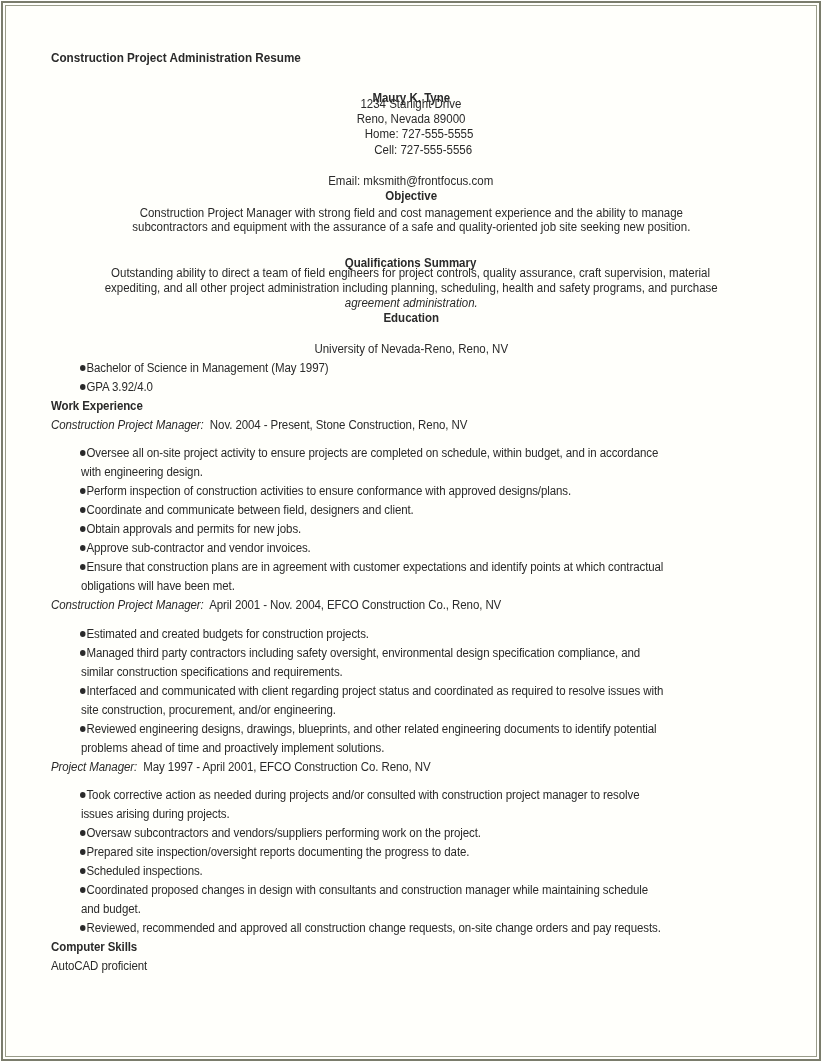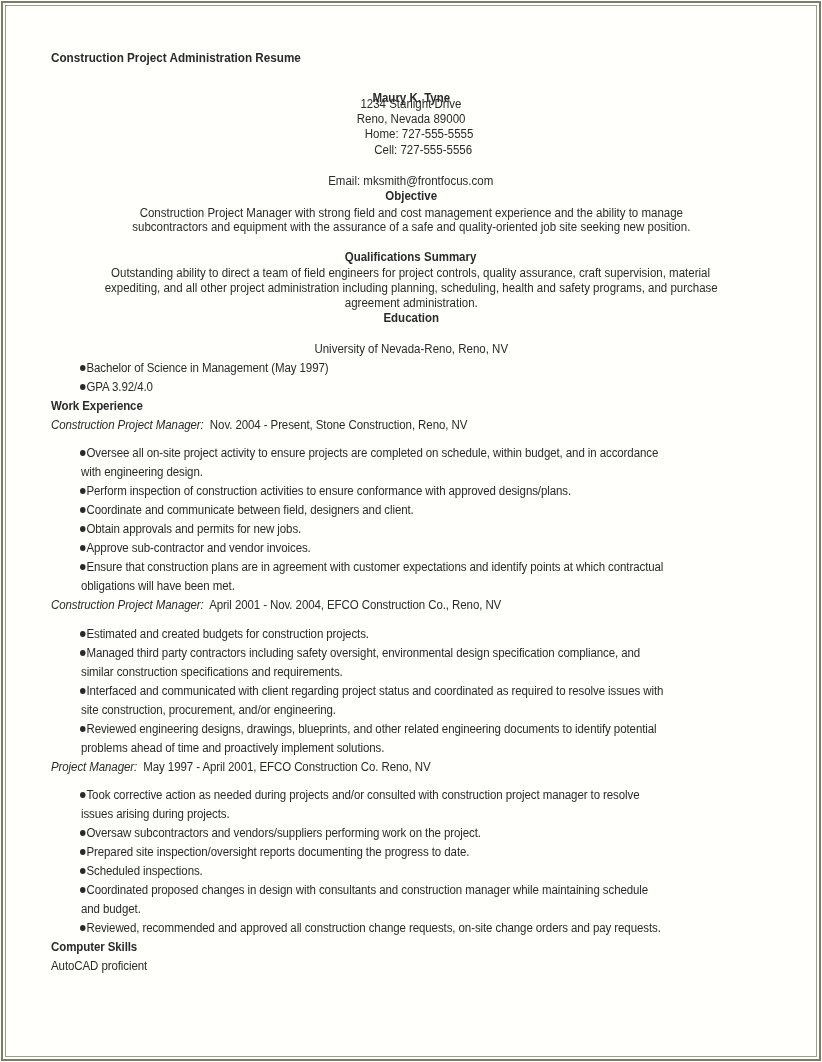--- a/index.html
+++ b/index.html
@@ -38,24 +38,24 @@
   <div class="center" style="top:97px;"><span>1234 Starlight Drive</span></div>
   <div class="center" style="top:112px;"><span>Reno, Nevada 89000</span></div>
   <div class="center" style="top:127px;padding-left:8px;"><span>Home: 727-555-5555</span></div>
   <div class="center" style="top:143px;margin-left:12px;"><span>Cell: 727-555-5556</span></div>
   <div class="center" style="top:174px;"><span>Email: mksmith@frontfocus.com</span></div>
 
   <div class="center bold" style="top:189px;"><span>Objective</span></div>
   <div class="center" style="top:206px;"><span>Construction Project Manager with strong field and cost management experience and the ability to manage</span></div>
   <div class="center" style="top:220px;"><span>subcontractors and equipment with the assurance of a safe and quality-oriented job site seeking new position.</span></div>
 
-  <div class="center bold" style="top:250px;text-decoration:underline;"><span>Qualifications Summary</span></div>
+  <div class="center bold" style="top:256px;text-decoration:underline;"><span>Qualifications Summary</span></div>
   <div class="center" style="top:266px;"><span>Outstanding ability to direct a team of field engineers for project controls, quality assurance, craft supervision, material</span></div>
   <div class="center" style="top:281px;"><span>expediting, and all other project administration including planning, scheduling, health and safety programs, and purchase</span></div>
-  <div class="center" style="top:296px;"><span>agreement administration.</span></div>
+  <div class="center" style="top:296px;font-style:italic;"><span>agreement administration.</span></div>
 
   <div class="center bold" style="top:311px;"><span>Education</span></div>
   <div class="center" style="top:342px;text-align:center;"><span>University of Nevada-Reno, Reno, NV</span></div>
   <div class="abs" style="left:80px; top:359px;"><span class="bullet-dot"></span><span>Bachelor of Science in Management (May 1997)</span></div>
   <div class="abs" style="left:80px; top:378px;"><span class="bullet-dot"></span><span>GPA 3.92/4.0</span></div>
 
   <div class="abs bold" style="left:51px; top:397px;">Work Experience</div>
 
   <div class="abs" style="left:51px; top:416px;"><span class="ital">Construction Project Manager:</span>&nbsp; <span>Nov. 2004 - Present, Stone Construction, Reno, NV</span></div>
   <div class="abs" style="left:80px; top:444px;"><span class="bullet-dot"></span><span>Oversee all on-site project activity to ensure projects are completed on schedule, within budget, and in accordance</span></div>

